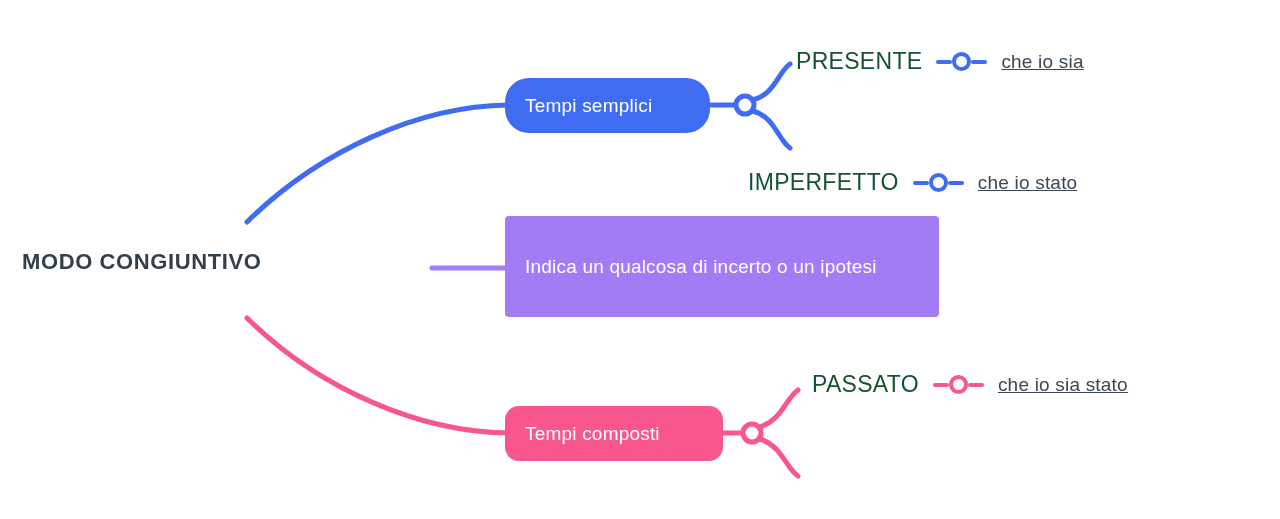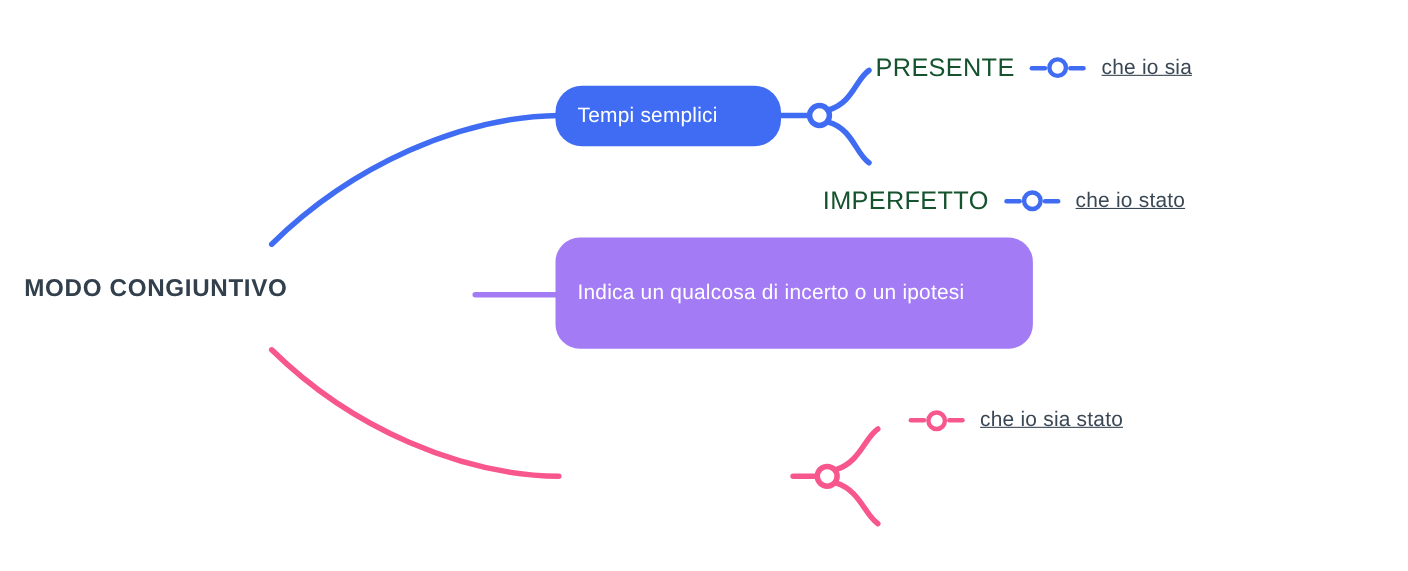--- a/index.html
+++ b/index.html
@@ -61,21 +61,21 @@
     height: 55px;
     background: #3f6cf3;
     border-radius: 24px;
   }
   .node-purple {
     left: 505px;
     top: 216px;
     width: 434px;
     height: 101px;
     background: #a37cf5;
-    border-radius: 22px;
+    border-radius: 4px;
     align-items: center;
     padding: 0 20px;
   }
   .node-purple .node-text { display: block; }
   .node-pink {
     left: 505px;
     top: 406px;
     width: 218px;
     height: 55px;
     background: #f7578c;
@@ -162,20 +162,23 @@
   <div class="root-label">MODO CONGIUNTIVO</div>
 
   <div class="node node-blue">
     <span class="node-text">Tempi semplici</span>
   </div>
 
   <div class="node node-purple">
     <span class="node-text">Indica un qualcosa di incerto o un ipotesi</span>
   </div>
 
+  <div class="node node-pink">
+    <span class="node-text">Tempi composti</span>
+  </div>
 
   <div class="leaf-row row-presente">
     <span class="leaf-title">PRESENTE</span>
     <span class="marker m-blue">
       <span class="bar"></span>
       <span class="ring"></span>
       <span class="bar"></span>
     </span>
     <span class="leaf-value">che io sia</span>
   </div>
@@ -184,20 +187,21 @@
     <span class="leaf-title">IMPERFETTO</span>
     <span class="marker m-blue">
       <span class="bar"></span>
       <span class="ring"></span>
       <span class="bar"></span>
     </span>
     <span class="leaf-value">che io stato</span>
   </div>
 
   <div class="leaf-row row-passato">
+    <span class="leaf-title">PASSATO</span>
     <span class="marker m-pink">
       <span class="bar"></span>
       <span class="ring"></span>
       <span class="bar"></span>
     </span>
     <span class="leaf-value">che io sia stato</span>
   </div>
 
 
 </div>

